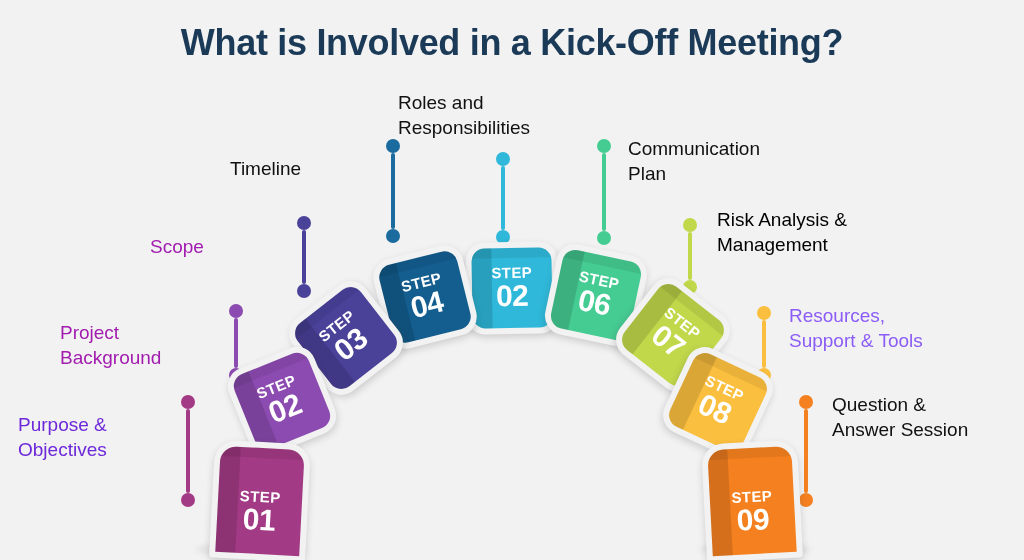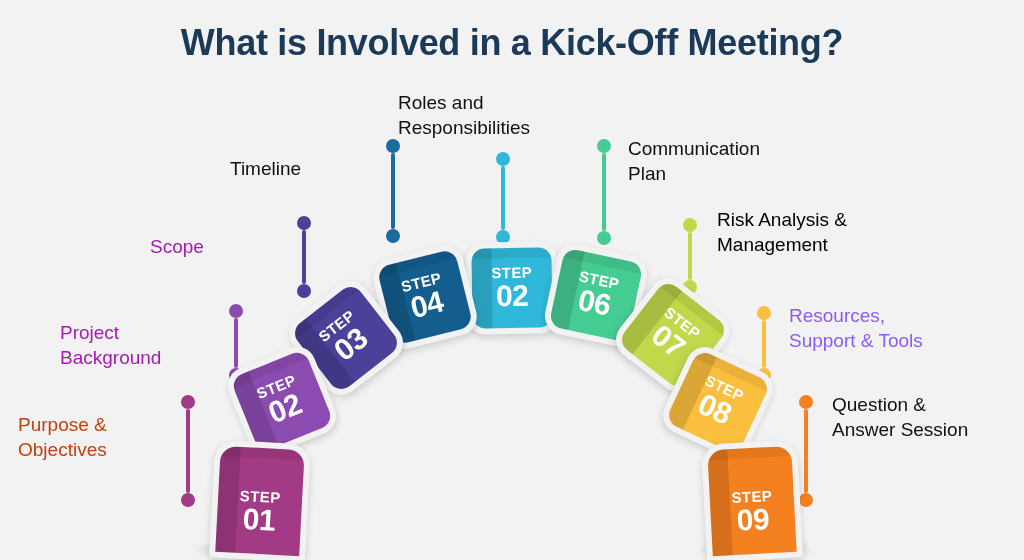--- a/index.html
+++ b/index.html
@@ -174,21 +174,21 @@
   .conn .dot.bot { bottom: 0; }
 </style>
 </head>
 <body style="background: rgb(242, 242, 242);">
 
 <div id="stage" style="background: rgb(242, 242, 242);">
 
   <div id="page-title" style="color: rgb(27, 58, 87);">What is Involved in a Kick-Off Meeting?</div>
 
   <div class="callout">
-    <div class="text right" style="left: 18px; top: 392px; width: 150px; color: #c2410c;">Purpose &amp;
+    <div class="text right" style="left: 18px; top: 392px; width: 150px; color: #6d28d9;">Purpose &amp;
 Objectives</div>
     <div class="conn" style="left:181px; top:395px; height:112px;">
       <div class="dot top" style="background: rgb(163, 58, 133);"></div>
       <div class="bar" style="top: 14px; bottom: 14px; background: rgb(163, 58, 133);"></div>
       <div class="dot bot" style="background: rgb(163, 58, 133);"></div>
     </div>
   </div>
 
   <div class="callout">
     <div class="text right" style="left: 60px; top: 300px; width: 155px; color: #a21caf;">Project

